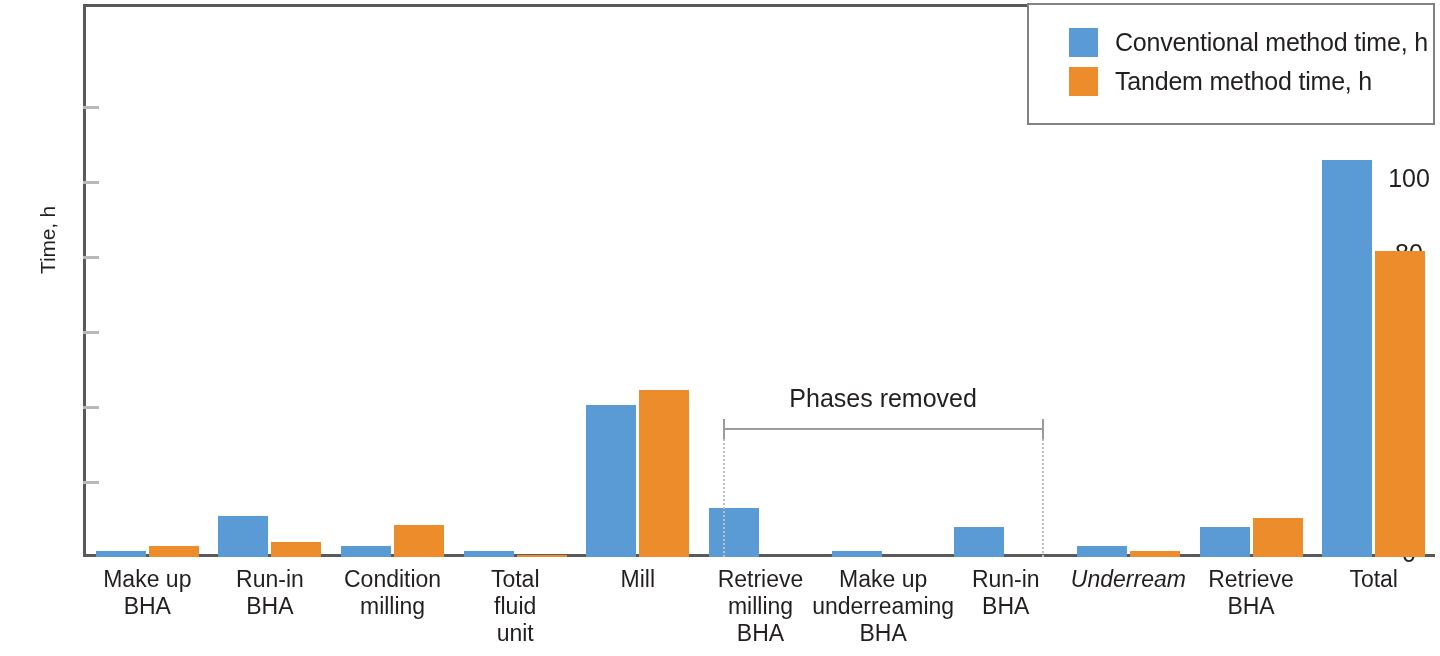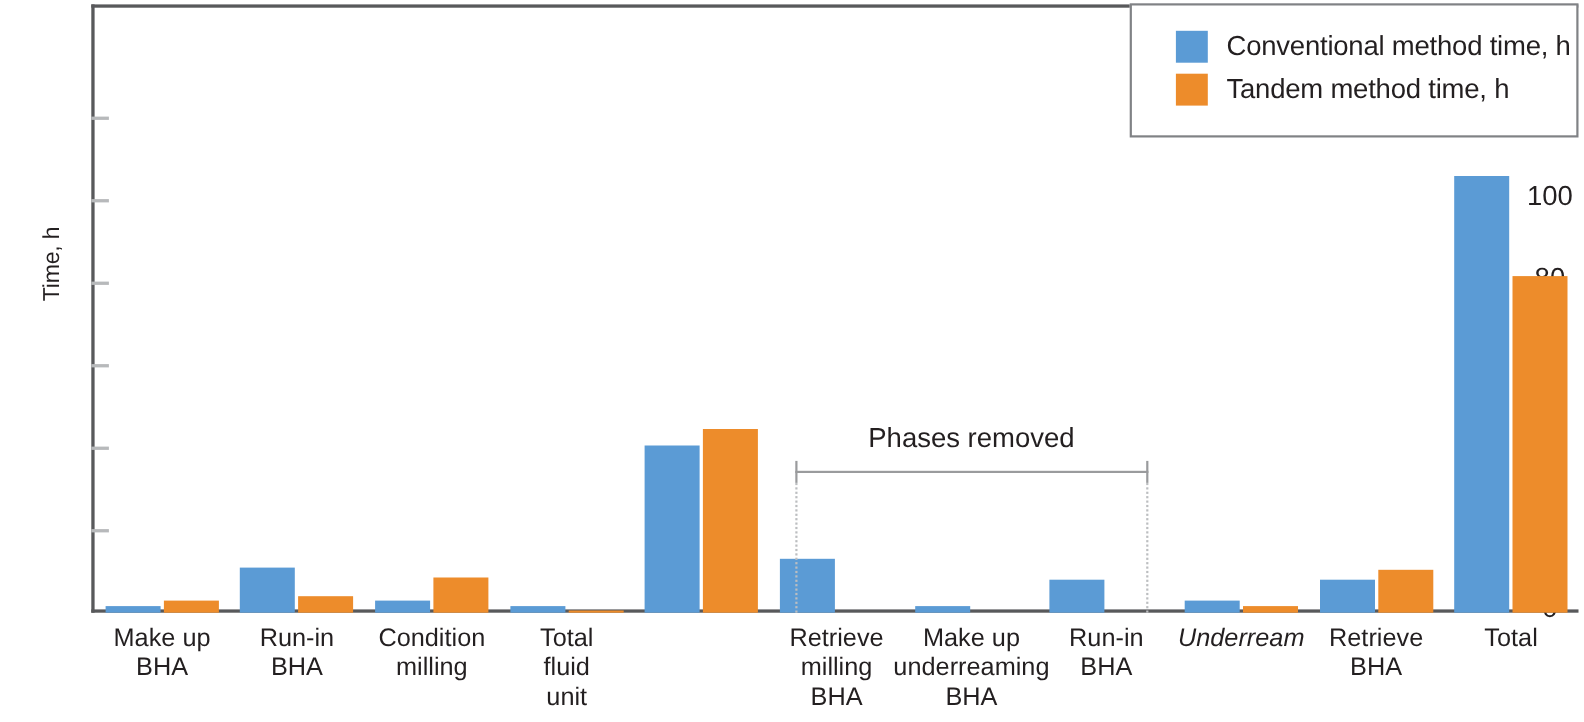--- a/index.html
+++ b/index.html
@@ -259,20 +259,21 @@
       <div class="xlabel" style="left: 233.273px; width: 146.636px;">
         <div>Condition</div>
         <div>milling</div>
       </div>
       <div class="xlabel" style="left: 355.909px; width: 146.636px;">
         <div>Total</div>
         <div>fluid</div>
         <div>unit</div>
       </div>
       <div class="xlabel" style="left: 478.545px; width: 146.636px;">
+        <div>Mill</div>
       </div>
       <div class="xlabel" style="left: 601.182px; width: 146.636px;">
         <div>Retrieve</div>
         <div>milling</div>
         <div>BHA</div>
       </div>
       <div class="xlabel" style="left: 723.818px; width: 146.636px;">
         <div>Make up</div>
         <div>underreaming</div>
         <div>BHA</div>

